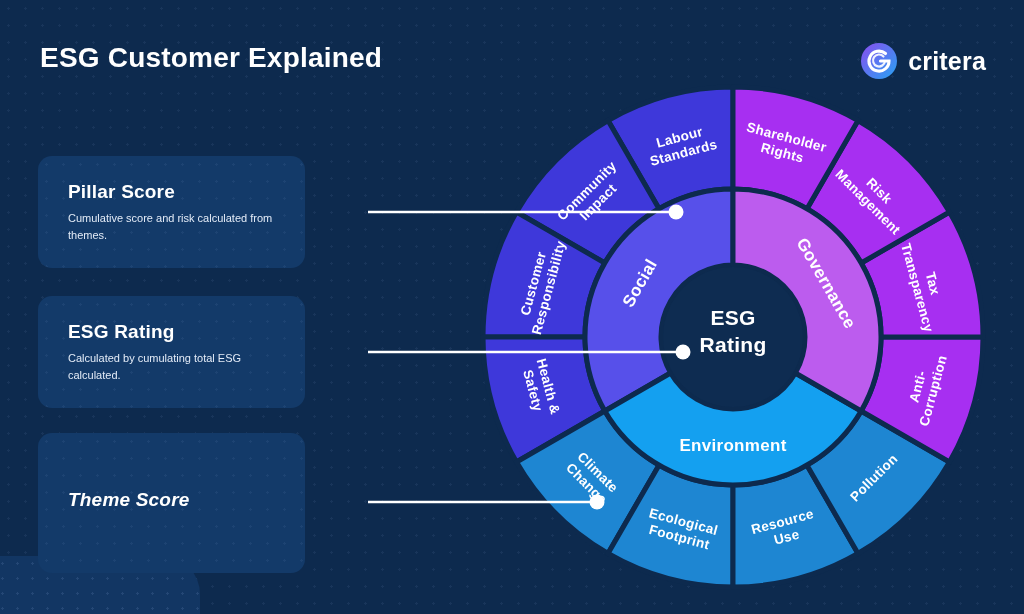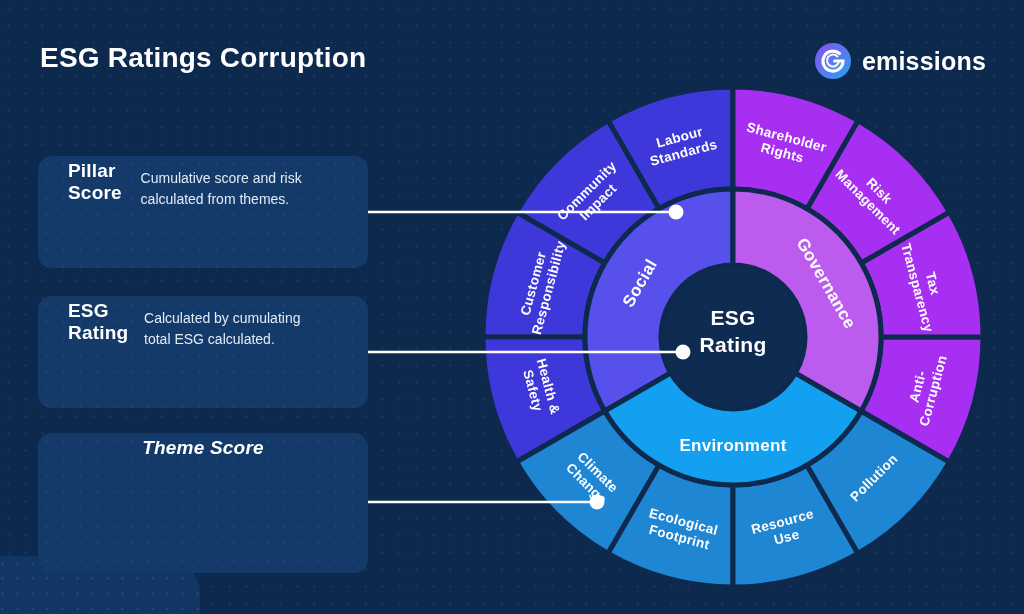--- a/index.html
+++ b/index.html
@@ -17,59 +17,59 @@
     background-image:radial-gradient(circle, rgba(150,180,230,0.14) 1px, transparent 1.4px);
     background-size:15px 15px;
   }
   .page-title{
     position:absolute;left:40px;top:42px;margin:0;
     font-size:28px;font-weight:700;letter-spacing:0.2px;color:#ffffff;
   }
   .logo{position:absolute;right:38px;top:42px;display:flex;align-items:center;gap:10px;}
   .logo-text{font-size:25px;font-weight:700;letter-spacing:0.2px;color:#ffffff;}
   .card{
-    position:absolute;left:38px;width:330px;border-radius:14px;
+    position:absolute;left:38px;width:267px;border-radius:14px;
     background:#133A69;
     background-image:radial-gradient(circle, rgba(160,190,235,0.07) 1px, transparent 1.4px);
     background-size:17px 17px;
-    display:flex;flex-direction:row;justify-content:center;
+    display:flex;flex-direction:column;justify-content:center;
     padding:4px 30px;box-sizing:border-box;
   }
   .card-1{top:156px;height:112px;}
   .card-2{top:296px;height:112px;}
   .card-3{top:433px;height:140px;font-style:italic;}
   .card h2{margin:0 0 7px 0;font-size:19px;font-weight:700;color:#ffffff;letter-spacing:0.2px;}
-  .card p{margin:8px;font-size:14px;line-height:1.5;color:#E3EBF7;font-weight:400;}
+  .card p{margin:0;font-size:11px;line-height:1.5;color:#E3EBF7;font-weight:400;}
   #chart{position:absolute;left:0;top:0;}
   text{font-family:"Liberation Sans","DejaVu Sans",sans-serif;}
 </style>
 </head>
 <body>
 
 <div class="canvas">
 
   <div class="corner-deco"></div>
 
-  <h1 class="page-title">ESG Ratings Corruption</h1>
+  <h1 class="page-title">ESG Customer Explained</h1>
 
   <div class="logo">
     <span style="display:inline-flex;">
       <svg width="38" height="38" viewBox="0 0 38 38">
         <defs>
           <linearGradient id="lg" x1="0" y1="0" x2="1" y2="1">
             <stop offset="0" stop-color="#8A4DF0"></stop>
             <stop offset="1" stop-color="#27A3F2"></stop>
           </linearGradient>
         </defs>
         <circle cx="19" cy="19" r="18" fill="url(#lg)"></circle>
         <path d="M25.5 11.5 A10 10 0 1 0 29 19 L20.5 19" fill="none" stroke="#ffffff" stroke-width="3.1" stroke-linecap="round"></path>
         <path d="M23.5 14.5 A6 6 0 1 0 25 19" fill="none" stroke="#ffffff" stroke-width="2.2" stroke-linecap="round" opacity="0.9"></path>
       </svg>
     </span>
-    <span class="logo-text">emissions</span>
+    <span class="logo-text">critera</span>
   </div>
 
   <div class="card card-1">
     <h2>Pillar Score</h2>
     <p>Cumulative score and risk calculated from themes.</p>
   </div>
 
   <div class="card card-2">
     <h2>ESG Rating</h2>
     <p>Calculated by cumulating total ESG calculated.</p>

